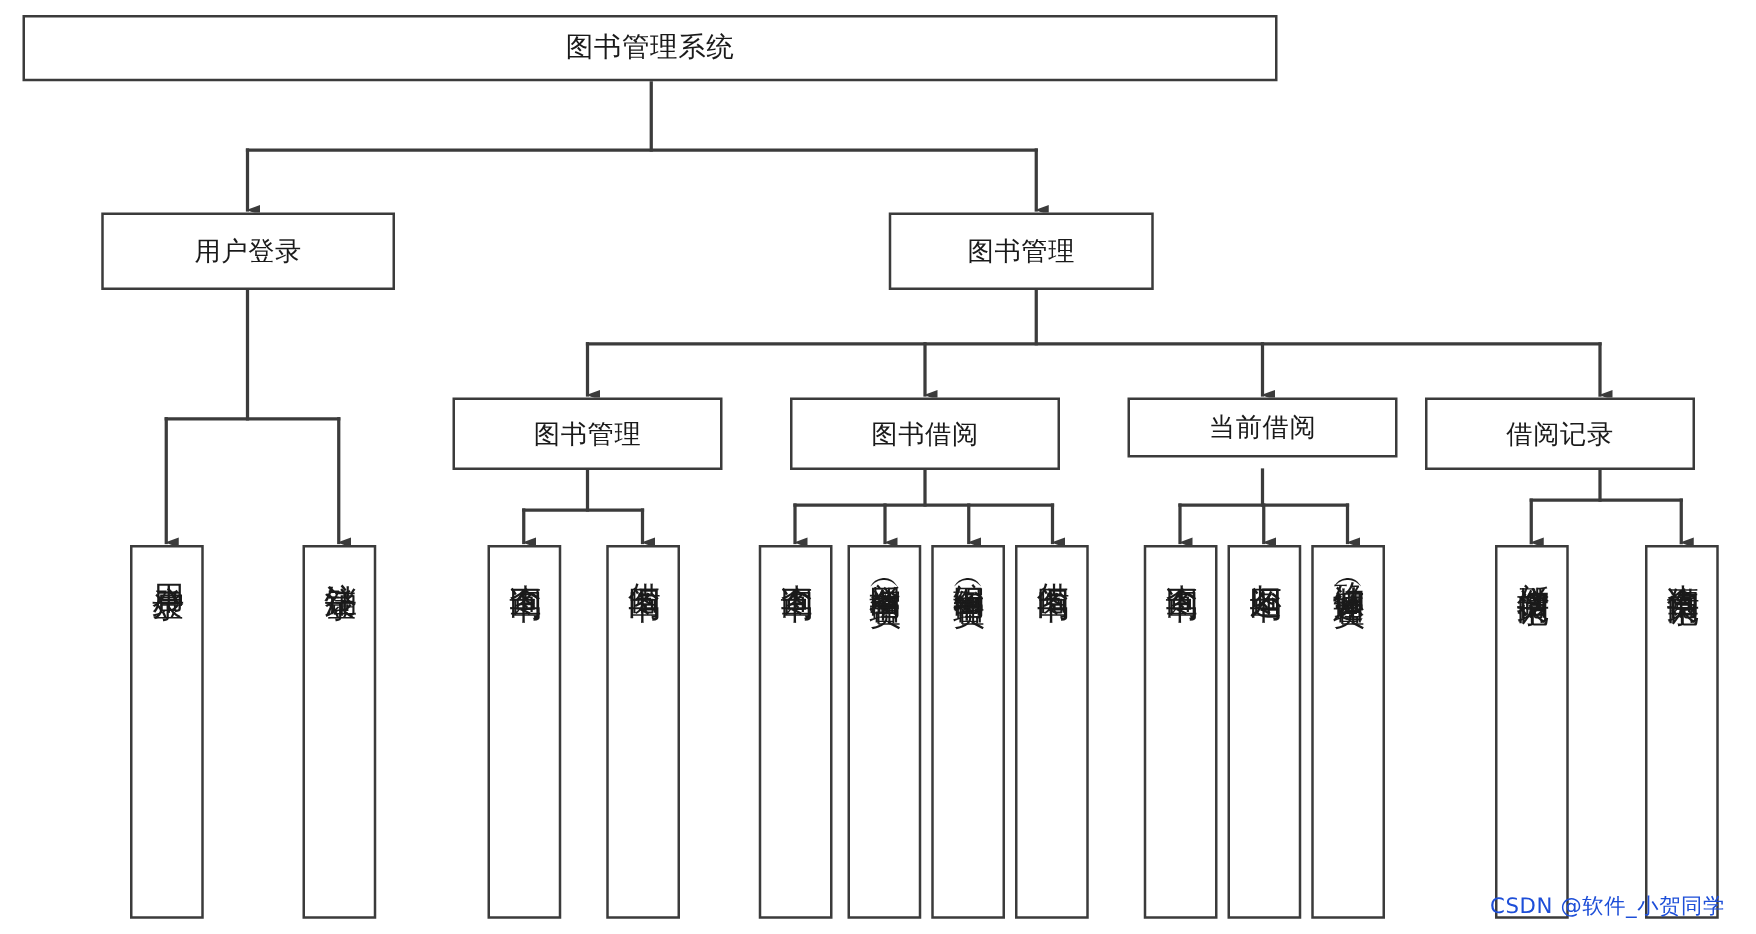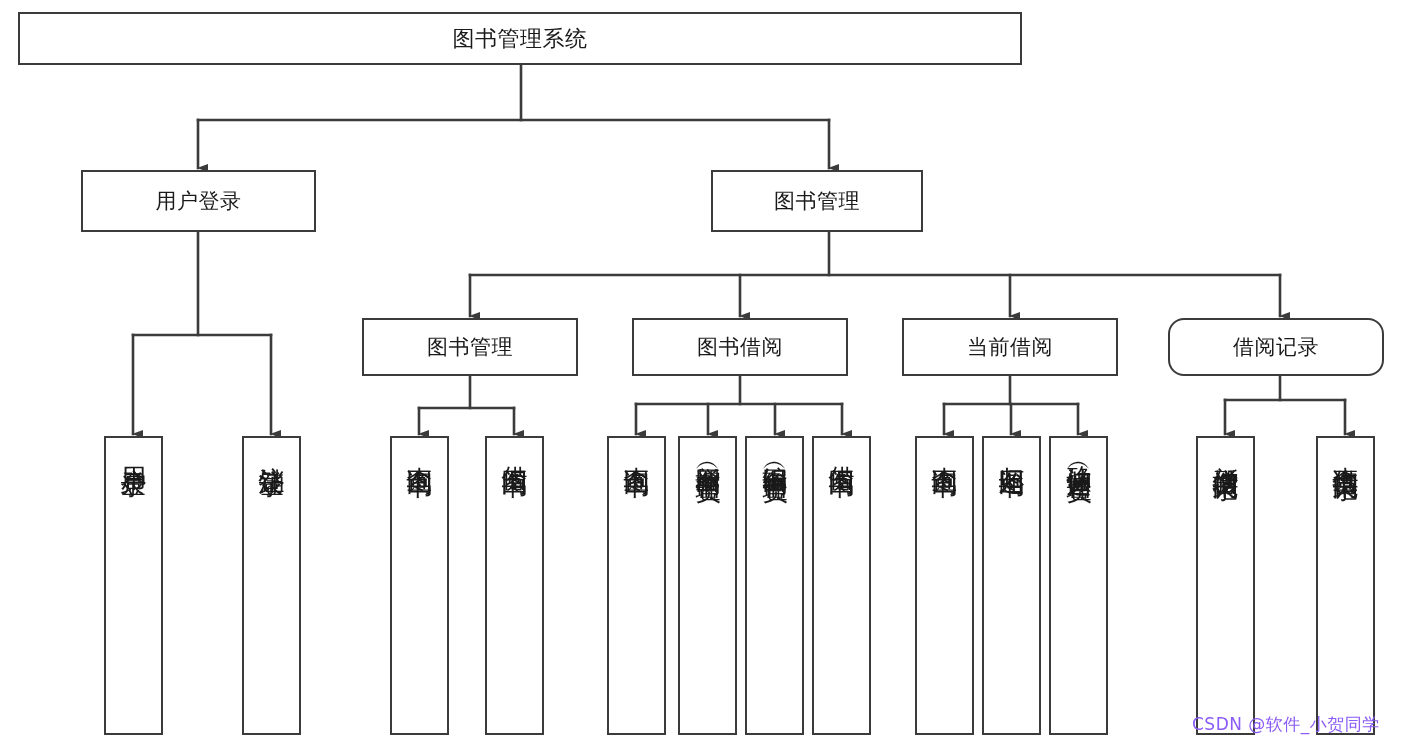--- a/index.html
+++ b/index.html
@@ -64,21 +64,21 @@
     max-height: 100%;
   }
   .node.v.narrow .label {
     font-size: 25px;
   }
   .watermark {
     position: absolute;
     left: 1192px;
     top: 713px;
     font-size: 17px;
-    color: #8b5cf6;
+    color: #1d4ed8;
     white-space: nowrap;
     z-index: 3;
     letter-spacing: 0.5px;
   }
 </style>
 </head>
 <body>
 
 <div id="canvas">
 
@@ -144,24 +144,24 @@
   <div class="node h" style="left:711px; top:170px; width:212px; height:62px;">
     <span class="label">图书管理</span>
   </div>
 
   <div class="node h" style="left:362px; top:318px; width:216px; height:58px;">
     <span class="label">图书管理</span>
   </div>
   <div class="node h" style="left:632px; top:318px; width:216px; height:58px;">
     <span class="label">图书借阅</span>
   </div>
-  <div class="node h" style="left:902px; top:318px; width:216px; height:58px;">
+  <div class="node h" style="left:902px; top:318px; width:216px; height:48px;">
     <span class="label">当前借阅</span>
   </div>
-  <div class="node h" style="left:1168px; top:318px; width:216px; height:58px;border-radius:16px;">
+  <div class="node h" style="left:1140px; top:318px; width:216px; height:58px;">
     <span class="label">借阅记录</span>
   </div>
 
   <div class="node v" style="left:104px; top:436px; width:59px; height:299px;">
     <span class="label">用户登录</span>
   </div>
   <div class="node v" style="left:242px; top:436px; width:59px; height:299px;">
     <span class="label">注销登录</span>
   </div>
 

